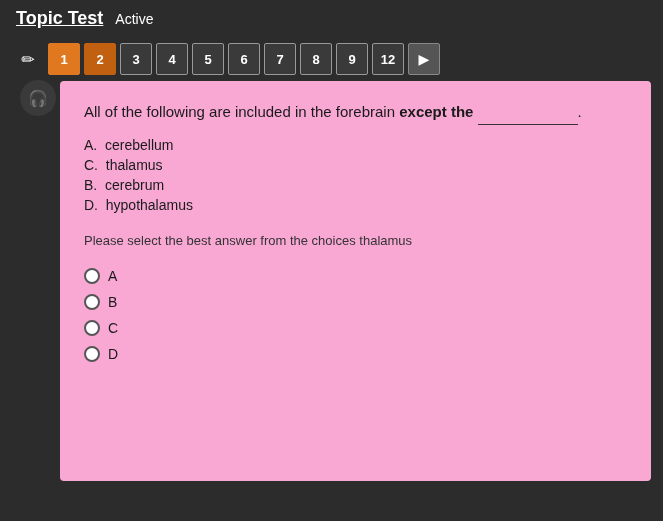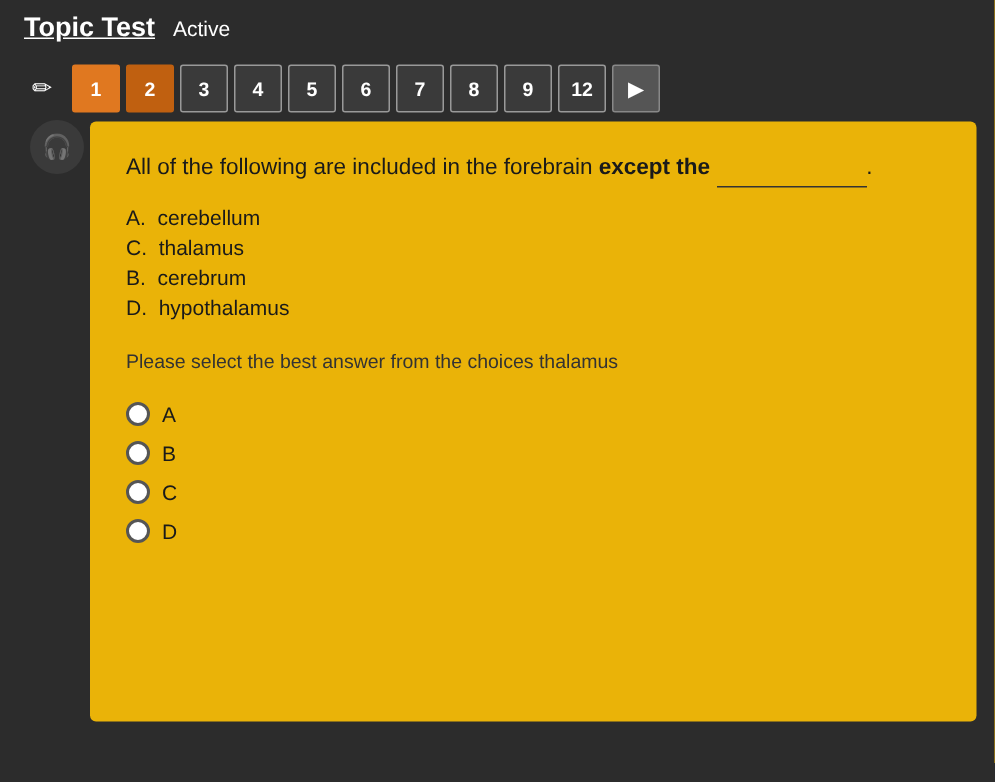--- a/index.html
+++ b/index.html
@@ -82,21 +82,21 @@
       font-size: 14px;
       display: flex;
       align-items: center;
       justify-content: center;
       cursor: pointer;
       border-radius: 2px;
     }
 
     
     .content-area {
-      background: #eab308;
+      background: #f9a8d4;
       margin: 0 12px 12px 60px;
       border-radius: 4px;
       padding: 20px 24px;
       min-height: 400px;
       position: relative;
     }
 
     .headphones-icon {
       position: absolute;
       left: 20px;

